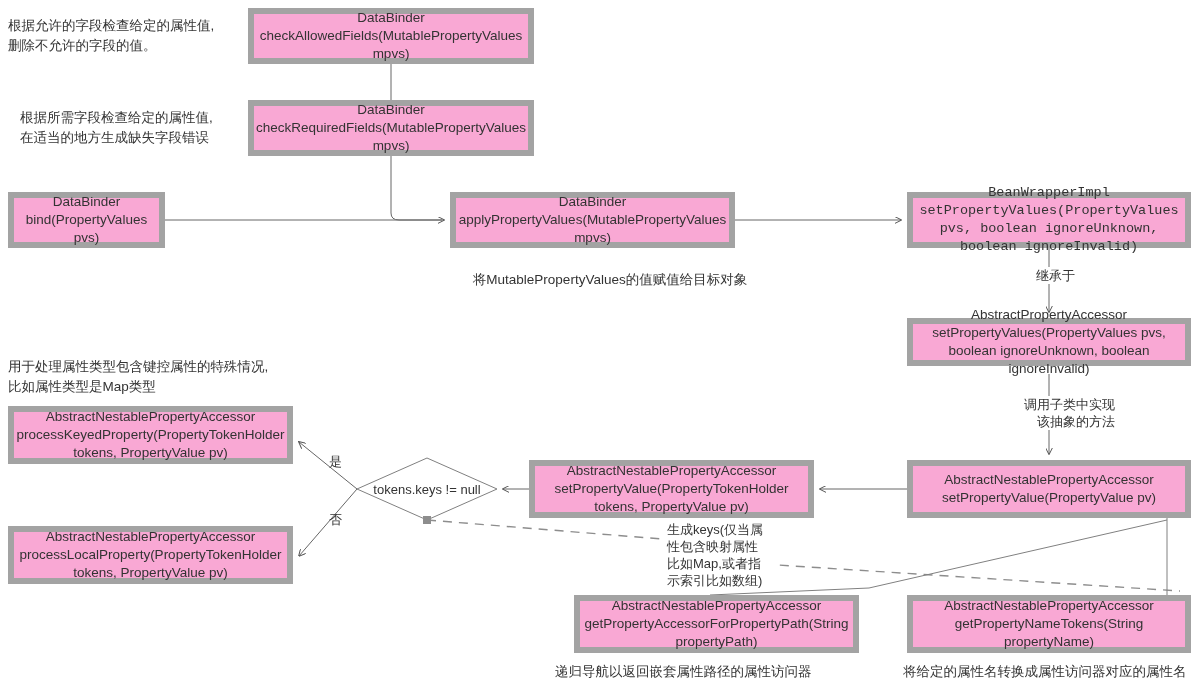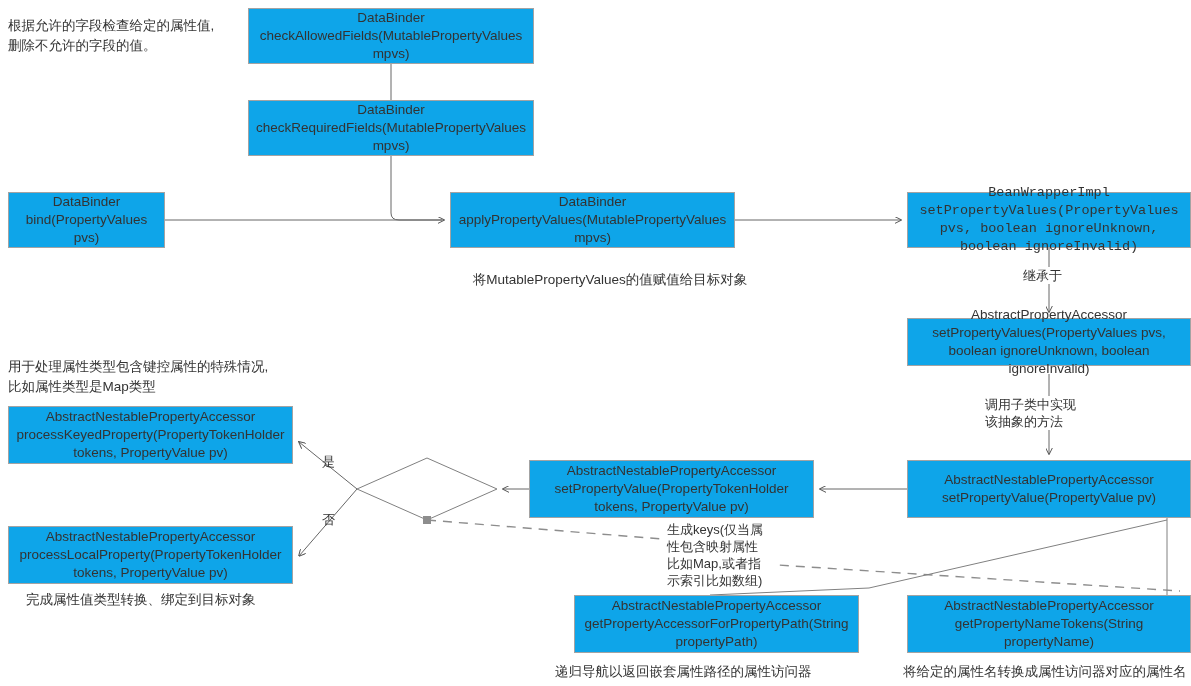--- a/index.html
+++ b/index.html
@@ -19,22 +19,22 @@
     position: absolute;
     left: 0;
     top: 0;
     width: 1191px;
     height: 686px;
     pointer-events: none;
   }
   .node {
     position: absolute;
     box-sizing: border-box;
-    border: 1px solid #a3a3a3;
-    background: #0ea5e9;
+    border: 6px solid #a3a3a3;
+    background: #f9a8d4;
     color: #333333;
     font-size: 13.5px;
     line-height: 18px;
     text-align: center;
     display: flex;
     align-items: center;
     justify-content: center;
     padding: 2px 4px;
     white-space: pre-line;
     z-index: 2;
@@ -47,21 +47,21 @@
     white-space: pre-line;
     z-index: 3;
     background: transparent;
   }
   .edge-label {
     position: absolute;
     color: #333333;
     font-size: 13px;
     line-height: 17px;
     white-space: pre-line;
-    text-align: left;
+    text-align: right;
     z-index: 3;
     background: #ffffff;
   }
   .edge-label.nobg { background: transparent; }
   .diamond-wrap {
     position: absolute;
     z-index: 2;
   }
   .diamond-label {
     position: absolute;
@@ -175,31 +175,35 @@
 
   <div class="node" style="left:8px; top:526px; width:285px; height:58px;">AbstractNestablePropertyAccessor
 processLocalProperty(PropertyTokenHolder tokens, PropertyValue pv)</div>
 
   <div class="node" style="left:574px; top:595px; width:285px; height:58px;">AbstractNestablePropertyAccessor
 getPropertyAccessorForPropertyPath(String propertyPath)</div>
 
   <div class="node" style="left:907px; top:595px; width:284px; height:58px;">AbstractNestablePropertyAccessor
 getPropertyNameTokens(String propertyName)</div>
 
+  <div class="diamond-wrap" style="left:357px; top:458px; width:140px; height:62px;">
+    <div class="diamond-label">tokens.keys != null</div>
+  </div>
 
   <div class="note" style="left:8px; top:16px; width:238px; text-align:left;">根据允许的字段检查给定的属性值,
 删除不允许的字段的值。</div>
 
+  <div class="note" style="left:20px; top:108px; width:226px; text-align:left;">根据所需字段检查给定的属性值,
+在适当的地方生成缺失字段错误</div>
 
   <div class="note" style="left:450px; top:270px; width:320px; text-align:center;">将MutablePropertyValues的值赋值给目标对象</div>
 
   <div class="note" style="left:8px; top:357px; width:330px; text-align:left;">用于处理属性类型包含键控属性的特殊情况,
 比如属性类型是Map类型</div>
 
-  <div class="note" style="left:26px; top:590px; width:300px; text-align:left;">完成属性值类型转换、绑定到目标对象</div>
 
   <div class="note" style="left:555px; top:662px; width:330px; text-align:left;">递归导航以返回嵌套属性路径的属性访问器</div>
 
   <div class="note" style="left:903px; top:662px; width:300px; text-align:left;">将给定的属性名转换成属性访问器对应的属性名</div>
 
   <div class="edge-label" style="left:1023px; top:267px; width:52px;">继承于</div>
 
   <div class="edge-label" style="left:985px; top:396px; width:130px;">调用子类中实现
 该抽象的方法</div>
 

